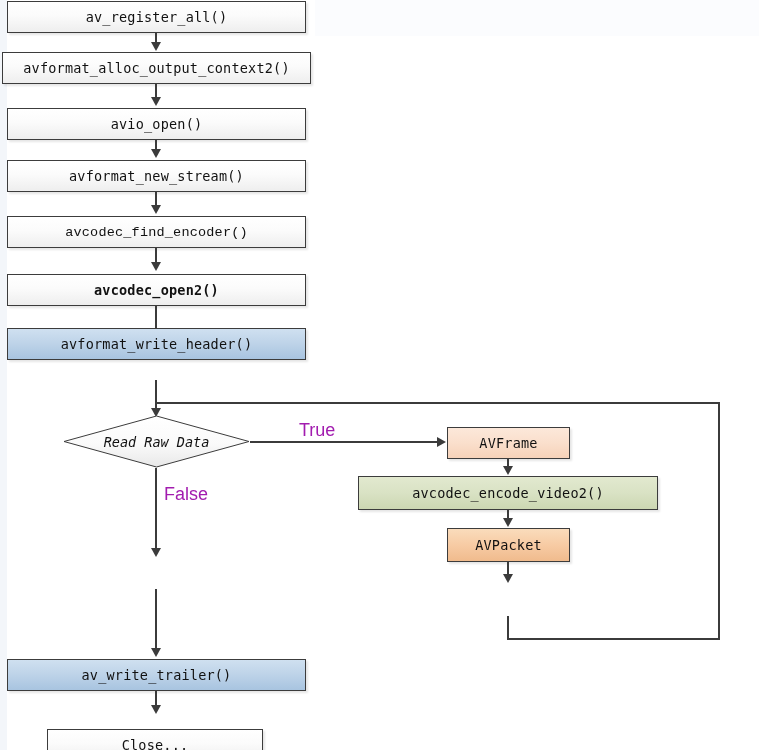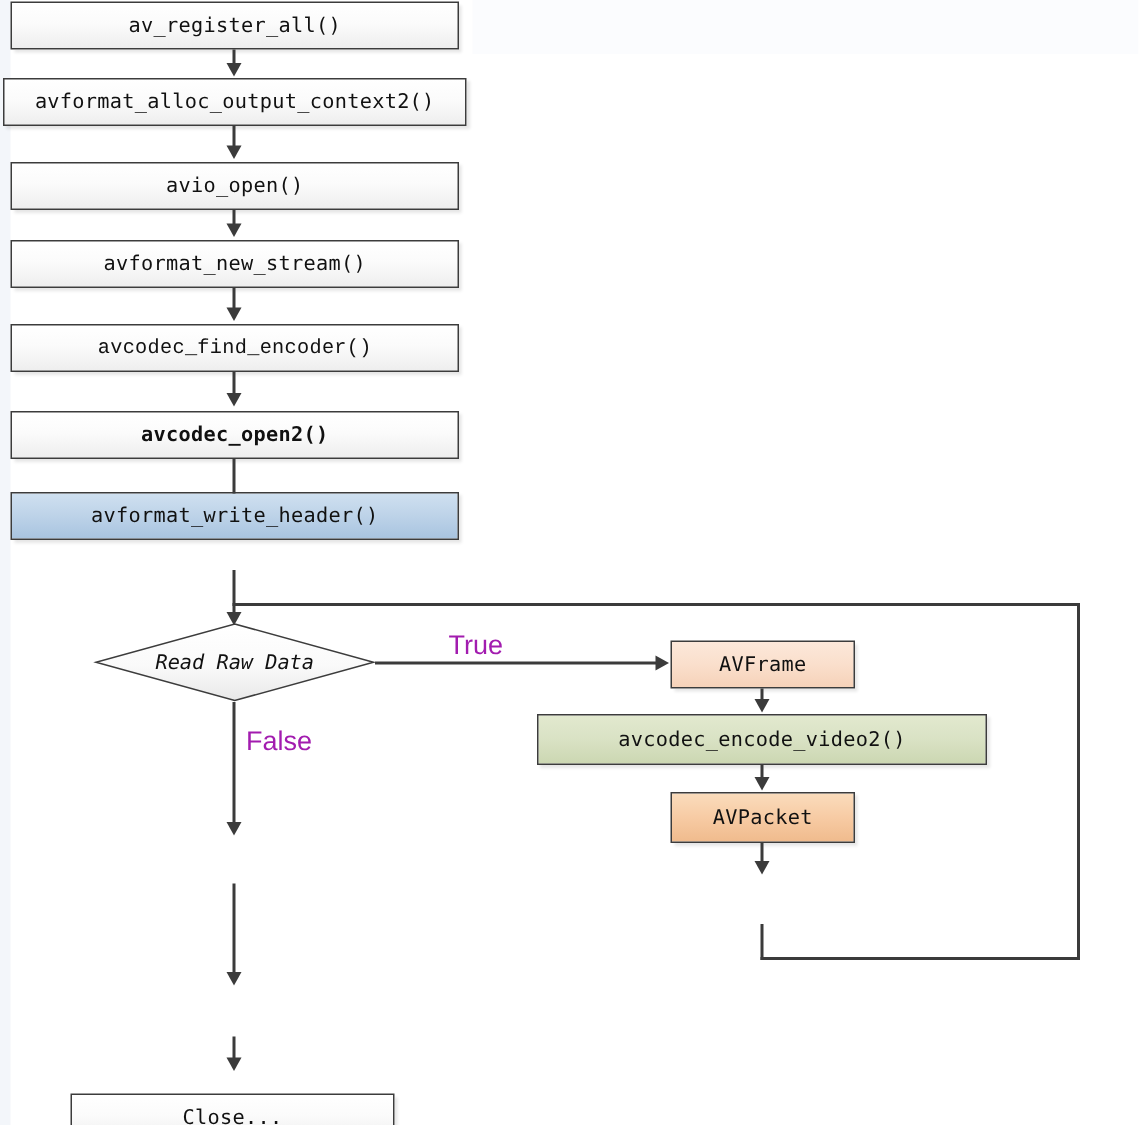--- a/index.html
+++ b/index.html
@@ -145,20 +145,23 @@
   <div class="edge-label" style="left:164px;top:484px;">False</div>
 
   <div class="hline" style="left:250px;top:441px;width:189px;"></div>
   <div class="arrow-right" style="left:437px;top:437px;"></div>
   <div class="edge-label" style="left:299px;top:420px;">True</div>
 
 
   <div class="vline" style="left:155px;top:589px;height:61px;"></div>
   <div class="arrow-down" style="left:151px;top:648px;"></div>
 
+  <div class="node blue" style="left:7px;top:659px;width:299px;height:32px;">
+    <span>av_write_trailer()</span>
+  </div>
 
   <div class="vline" style="left:155px;top:691px;height:17px;"></div>
   <div class="arrow-down" style="left:151px;top:705px;"></div>
 
   <div class="node plain" style="left:47px;top:716px;width:216px;height:32px;margin-top:13px;">
     <span>Close...</span>
   </div>
 
   <div class="node peach" style="left:447px;top:427px;width:123px;height:32px;">
     <span>AVFrame</span>

